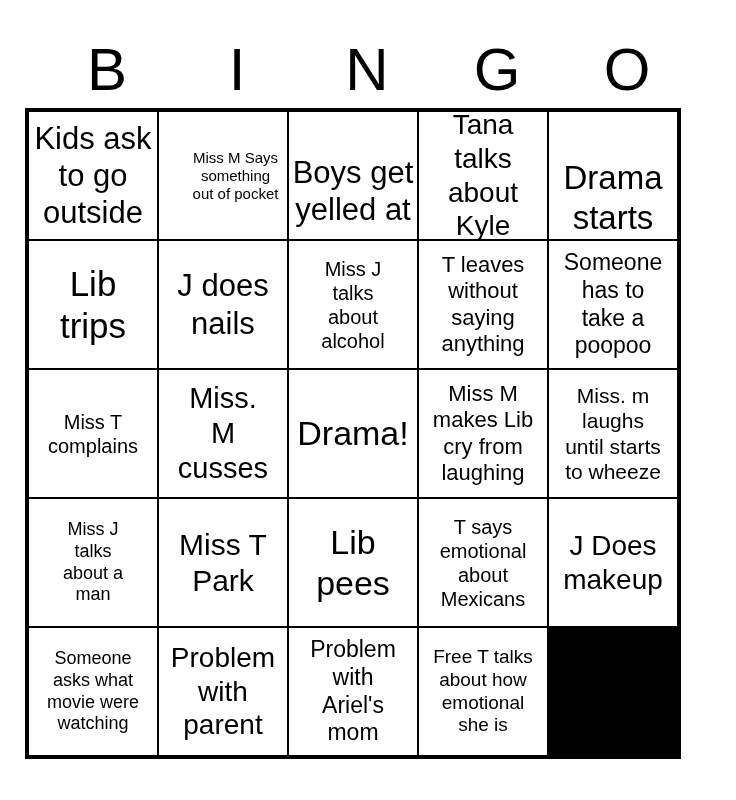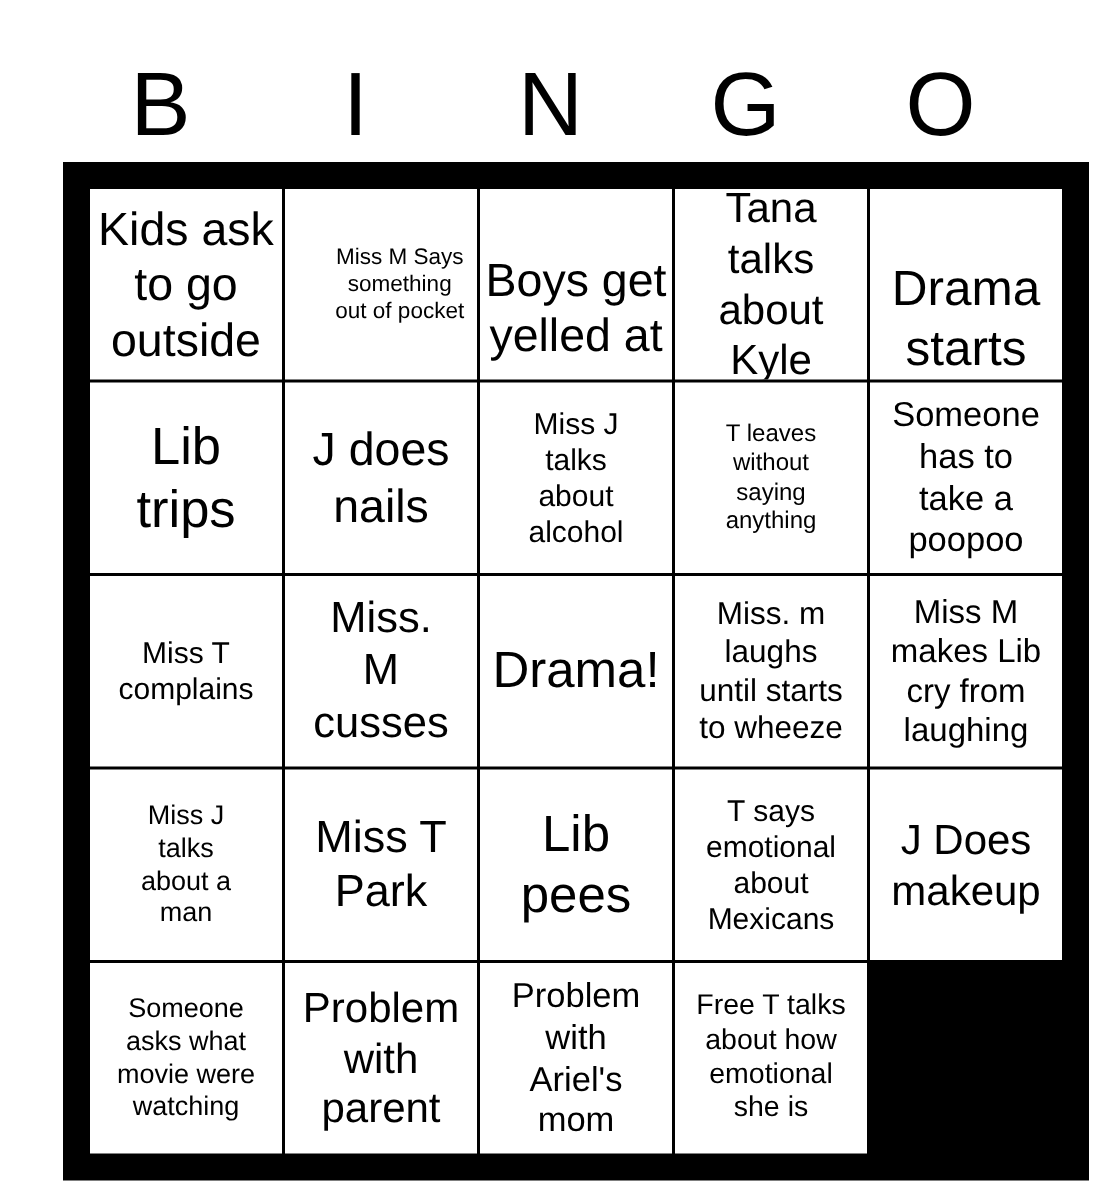--- a/index.html
+++ b/index.html
@@ -27,27 +27,27 @@
   .bingo-letter {
     display: flex;
     align-items: center;
     justify-content: center;
     font-size: 60px;
     color: #000000;
     line-height: 1;
   }
   .bingo-grid {
     position: absolute;
-    left: 42px;
+    left: 25px;
     top: 108px;
     display: grid;
     grid-template-columns: repeat(5, 128px);
     grid-auto-rows: 127px;
     gap: 2px;
-    padding: 18px;
+    padding: 4px;
     background: #000000;
   }
   .cell {
     background: #ffffff;
     display: flex;
     align-items: center;
     justify-content: center;
     text-align: center;
     overflow: hidden;
     padding: 1px;
@@ -104,21 +104,21 @@
         <span class="cell-text" style="font-size: 31px;">J does
 nails</span>
       </div>
     <div class="cell">
         <span class="cell-text" style="font-size: 20px;">Miss J
 talks
 about
 alcohol</span>
       </div>
     <div class="cell">
-        <span class="cell-text" style="font-size: 16px;">T leaves
+        <span class="cell-text" style="font-size: 22px;">T leaves
 without
 saying
 anything</span>
       </div>
     <div class="cell">
         <span class="cell-text" style="font-size: 23px;">Someone
 has to
 take a
 poopoo</span>
       </div>
@@ -129,31 +129,31 @@
       </div>
     <div class="cell">
         <span class="cell-text" style="font-size: 29px;">Miss.
 M
 cusses</span>
       </div>
     <div class="cell">
         <span class="cell-text" style="font-size: 34px;">Drama!</span>
       </div>
     <div class="cell">
+        <span class="cell-text" style="font-size: 22px;">Miss M
+makes Lib
+cry from
+laughing</span>
+      </div>
+    <div class="cell">
         <span class="cell-text" style="font-size: 21px;">Miss. m
 laughs
 until starts
 to wheeze</span>
       </div>
-    <div class="cell">
-        <span class="cell-text" style="font-size: 22px;">Miss M
-makes Lib
-cry from
-laughing</span>
-      </div>
 
     <div class="cell">
         <span class="cell-text" style="font-size: 18px;">Miss J
 talks
 about a
 man</span>
       </div>
     <div class="cell">
         <span class="cell-text" style="font-size: 30px;">Miss T
 Park</span>

